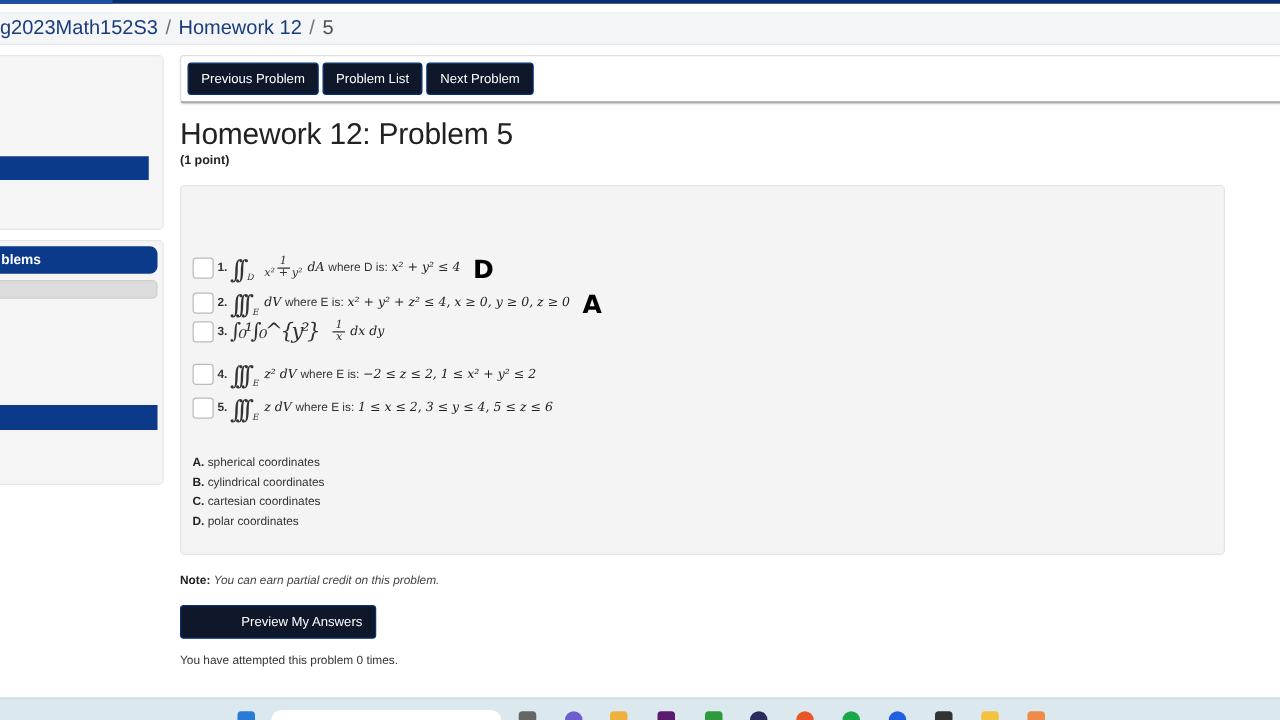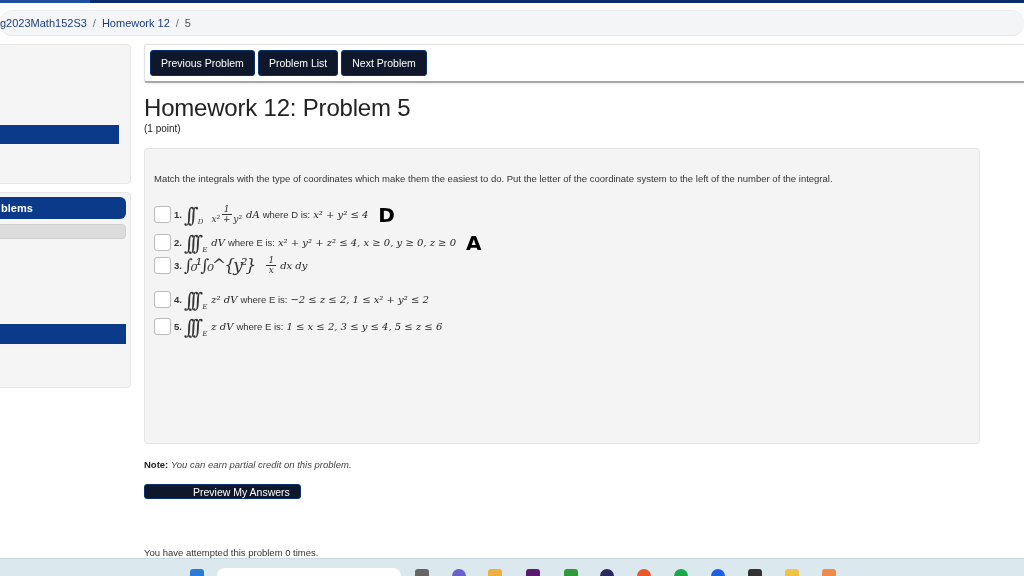--- a/index.html
+++ b/index.html
@@ -1,35 +1,35 @@
 <!DOCTYPE html>
 <html><head>
 <meta charset="utf-8">
 <style>
   * { box-sizing: border-box; margin: 0; padding: 0; }
   html, body { width: 1024px; height: 576px; overflow: hidden; background: #ffffff; font-family: "Liberation Sans", "DejaVu Sans", sans-serif; color: #212529; }
   .topbar { position: absolute; left: 0; top: 0; width: 1024px; height: 3px; background: #0a2d6e; }
   .topbar .seg { position: absolute; left: 0; top: 0; width: 90px; height: 3px; background: #1f4fa0; }
-  .breadcrumb-bar { position: absolute; left: 0; top: 10px; width: 1024px; height: 26px; background: #f4f5f6; border-top: 1px solid #eceef0; border-bottom: 1px solid #e6e8ea; font-size: 11px; display: flex; align-items: center; padding-left: 0; border-radius: 12px; }
+  .breadcrumb-bar { position: absolute; left: 0; top: 10px; width: 1024px; height: 26px; background: #f4f5f6; border-top: 1px solid #eceef0; border-bottom: 1px solid #e6e8ea; font-size: 16px; display: flex; align-items: center; padding-left: 0; }
   .breadcrumb-bar a { color: #1a3d7c; text-decoration: none; }
   .breadcrumb-bar .sep { color: #6c757d; margin: 0 6px; }
   .breadcrumb-bar .cur { color: #495057; }
 
   .sidebar-card1 { position: absolute; left: -10px; top: 44px; width: 141px; height: 140px; background: #f5f5f5; border: 1px solid #e6e6e6; border-radius: 4px; }
   .sidebar-card1 .bar { position: absolute; left: 0; top: 80px; width: 128px; height: 19px; background: #0b3a8a; }
   .sidebar-card2 { position: absolute; left: -10px; top: 192px; width: 141px; height: 196px; background: #f5f5f5; border: 1px solid #e6e6e6; border-radius: 4px; }
   .sidebar-card2 .pill { position: absolute; left: 0; top: 4px; width: 135px; height: 22px; background: #0b3a8a; border-radius: 0 6px 6px 0; color: #fff; font-size: 11px; font-weight: bold; display: flex; align-items: center; padding-left: 10px; }
   .sidebar-card2 .gray { position: absolute; left: 0; top: 31px; width: 135px; height: 15px; background: #dcdcdc; border: 1px solid #cfcfcf; border-radius: 0 4px 4px 0; }
   .sidebar-card2 .bar2 { position: absolute; left: 0; top: 131px; width: 135px; height: 20px; background: #0b3a8a; }
 
   .navbox { position: absolute; left: 144px; top: 44px; width: 890px; height: 39px; background: #fff; border: 1px solid #e0e0e0; border-bottom: 2px solid #a8a8a8; border-radius: 3px; display: flex; align-items: center; padding-left: 5px; gap: 3px; box-shadow: 0 1px 2px rgba(0,0,0,0.08); }
   .btn { background: #0f172a; color: #fff; font-size: 10.5px; border: 1px solid #08306f; border-radius: 3px; height: 26px; padding: 0 10px; display: inline-flex; align-items: center; font-family: "Liberation Sans", "DejaVu Sans", sans-serif; cursor: pointer; }
 
   .title { position: absolute; left: 144px; top: 94px; font-size: 24px; font-weight: normal; color: #222; letter-spacing: -0.2px; }
-  .points { position: absolute; left: 144px; top: 123px; font-size: 10px; font-weight: normal; color: #222; }
+  .points { position: absolute; left: 144px; top: 123px; font-size: 10px; font-weight: bold; color: #222; }
 
   .problem { position: absolute; left: 144px; top: 148px; width: 836px; height: 296px; background: #f4f4f4; border: 1px solid #e4e4e4; border-radius: 4px; }
   .instr { position: absolute; left: 9px; top: 24px; font-size: 9.5px; color: #333; }
   .item { position: absolute; left: 9px; display: flex; align-items: center; font-size: 9.5px; color: #333; }
   .cb { width: 17px; height: 17px; background: #fff; border: 1px solid #bbb; border-radius: 3px; margin-right: 3px; }
   .num { font-weight: bold; font-size: 9.5px; margin-right: 2px; }
   .math { font-family: "DejaVu Serif", "Liberation Serif", serif; font-style: italic; font-size: 10px; color: #222; }
   .int { font-family: "DejaVu Serif", serif; font-size: 20px; font-style: italic; line-height: 1; letter-spacing: -6px; margin-right: 8px; }
   .sub { font-size: 7px; font-style: italic; font-family: "DejaVu Serif", serif; position: relative; top: 7px; margin-left: -3px; margin-right: 4px; }
   .frac { display: inline-flex; flex-direction: column; align-items: center; margin: 0 4px; font-family: "DejaVu Serif", serif; font-style: italic; font-size: 9px; line-height: 1.05; }
@@ -37,22 +37,22 @@
   .plain { font-family: "Liberation Sans", sans-serif; font-style: normal; margin: 10px 3px; }
   .hand { font-family: "DejaVu Sans", sans-serif; font-weight: bold; font-size: 20px; color: #000; margin-left: 10px; }
 
   .choices { position: absolute; left: 9px; top: 214px; font-size: 9.5px; color: #333; line-height: 15.5px; }
   .choices b { color: #222; }
 
   .note { position: absolute; left: 144px; top: 459px; font-size: 9.5px; color: #333; }
   .note b { color: #222; margin-top: 29px; }
   .note i { color: #444; }
   .actions { position: absolute; left: 144px; top: 484px; display: flex; gap: 3px; }
-  .actions .btn { height: 15px; padding-left: 48px; }
-  .attempts { position: absolute; left: 144px; top: 521px; font-size: 9.5px; color: #333; line-height: 16px; margin-top: 24px; }
+  .actions .btn { height: 27px; padding-left: 48px; }
+  .attempts { position: absolute; left: 144px; top: 521px; font-size: 9.5px; color: #333; line-height: 16px; }
 
   .taskbar { position: absolute; left: 0; top: 558px; width: 1024px; height: 18px; background: #dbe8ee; border-top: 1px solid #c9d9e0; }
   .tb-icon { position: absolute; top: 10px; width: 14px; height: 10px; border-radius: 3px 3px 0 0; }
   .tb-search { position: absolute; left: 217px; top: 9px; width: 184px; height: 12px; background: #fff; border-radius: 8px 8px 0 0; }
 </style>
 </head>
 <body>
 
 <div class="topbar">
     <div class="seg"></div>
@@ -80,21 +80,20 @@
 <div class="navbox">
   <button class="btn">Previous Problem</button>
   <button class="btn">Problem List</button>
   <button class="btn">Next Problem</button>
 </div>
 
 <h1 class="title">Homework 12: Problem 5</h1>
 <div class="points">(1 point)</div>
 
 <div class="problem">
-  <div class="instr">Match the integrals with the type of coordinates which make them the easiest to do. Put the letter of the coordinate system to the left of the number of the integral.</div>
 
   <div class="item" style="top:50px;">
     <input type="text" class="cb" style="">
     <span class="num">1.</span>
     <span class="int">∫∫</span>
     <span class="sub">D</span>
     <span class="frac">
       <span class="n">1</span>
       <span>x² + y²</span>
     </span>
@@ -139,20 +138,26 @@
   <div class="item" style="top:162px;">
     <input type="text" class="cb" style="">
     <span class="num">5.</span>
     <span class="int">∫∫∫</span>
     <span class="sub">E</span>
     <span class="math">z dV</span>
     <span class="plain">where E is:</span>
     <span class="math">1 ≤ x ≤ 2,  3 ≤ y ≤ 4,  5 ≤ z ≤ 6</span>
   </div>
 
+  <div class="choices">
+    <div><b>A.</b> <span>spherical coordinates</span></div>
+    <div><b>B.</b> <span>cylindrical coordinates</span></div>
+    <div><b>C.</b> <span>cartesian coordinates</span></div>
+    <div><b>D.</b> <span>polar coordinates</span></div>
+  </div>
 </div>
 
 <div class="note">
   <b>Note:</b>
   <i>You can earn partial credit on this problem.</i>
 </div>
 
 <div class="actions">
   <button class="btn">Preview My Answers</button>
 </div>

